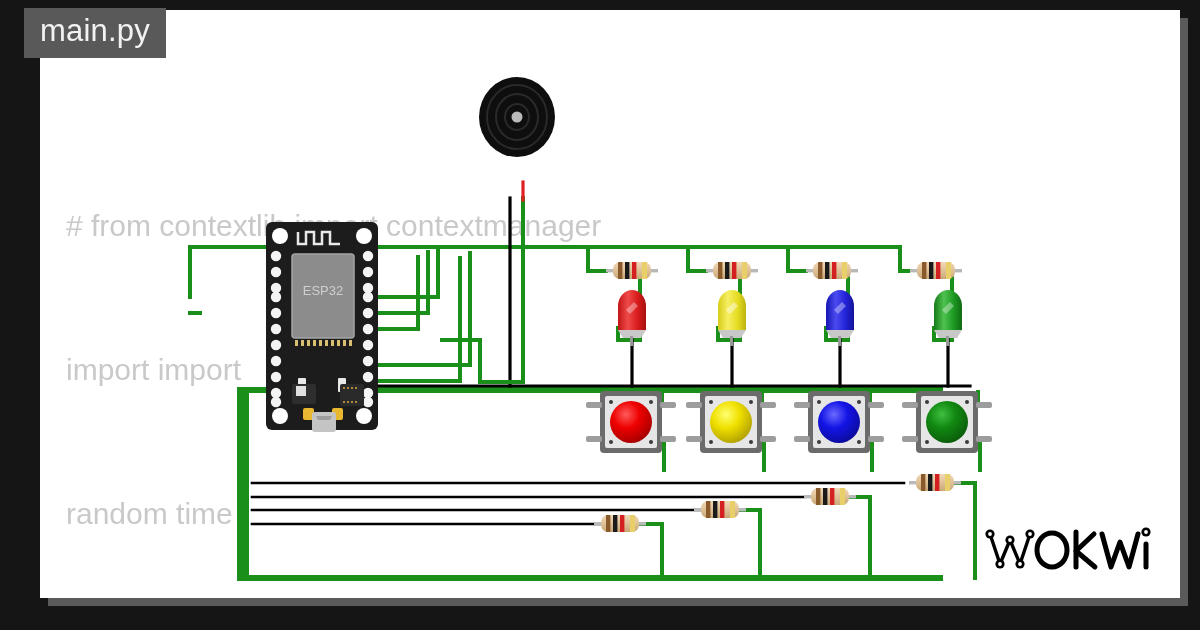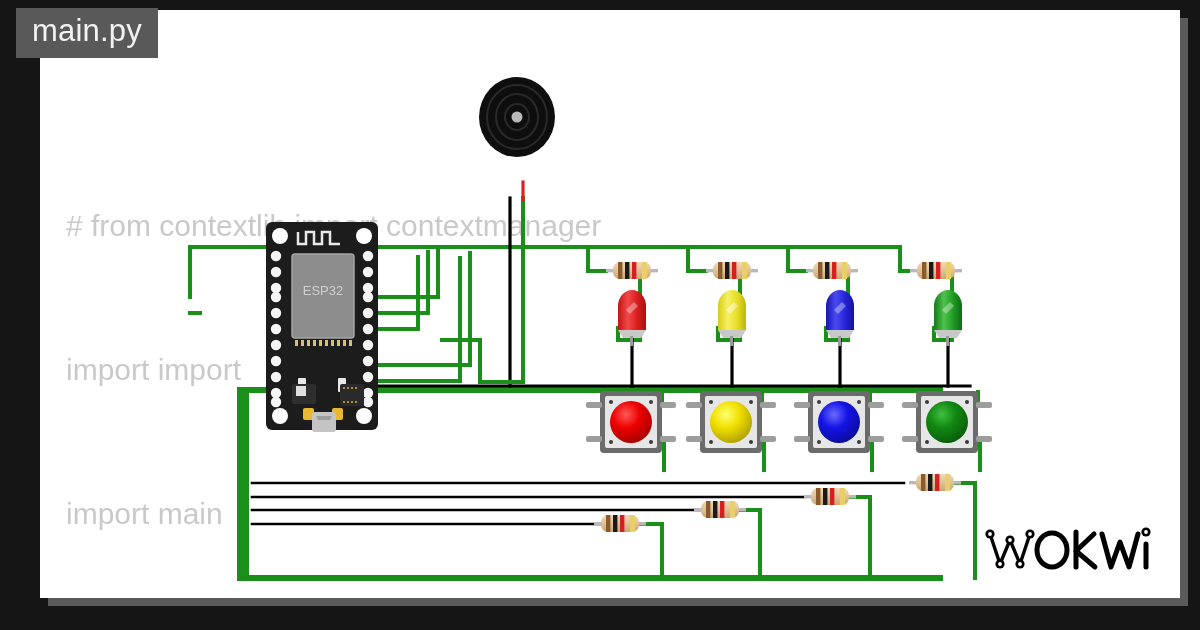--- a/index.html
+++ b/index.html
@@ -19,21 +19,21 @@
   
   .canvas {
     position:absolute; left:40px; top:10px;
     width:1140px; height:588px;
     background:#ffffff;
     overflow:hidden;
   }
 
   
   .file-tab {
-    position:absolute; left:16px; top:8px;
+    position:absolute; left:24px; top:8px;
     padding:6px 16px 10px 16px;
     background:#595959;
     color:#f2f2f2;
     font-size:31px;
     line-height:1.1;
     letter-spacing:0.2px;
     z-index:40;
     white-space:nowrap;
   }
 
@@ -64,21 +64,21 @@
 
 <div id="root">
 
   <div class="shadow-plate"></div>
 
   <div class="canvas">
 
     <div class="code">
       <span class="line"># from contextlib import contextmanager</span>
       <span class="line">import import</span>
-      <span class="line">import main</span>
+      <span class="line">random time</span>
       
       
       
       
       
       
       
       
     </div>
 

